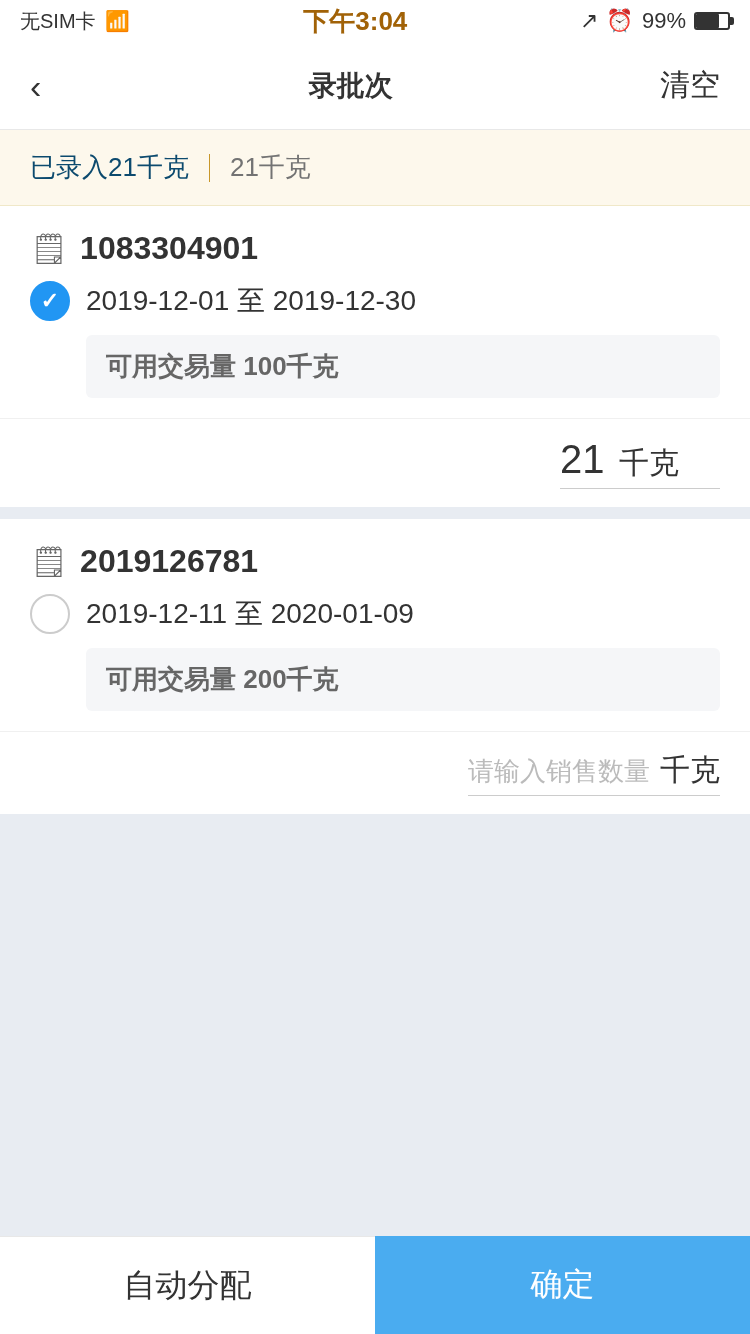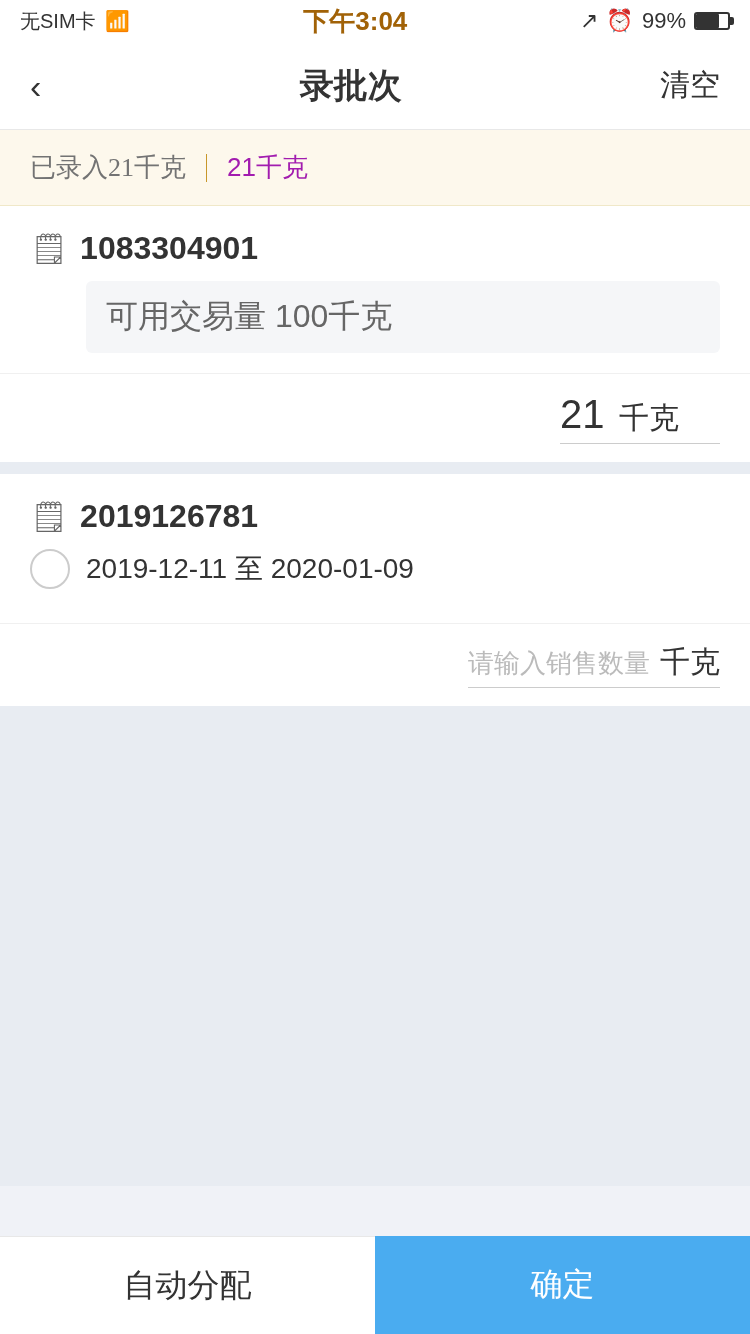--- a/index.html
+++ b/index.html
@@ -78,52 +78,51 @@
       padding: 0 30px;
       border-bottom: 1px solid #e8e8e8;
     }
     .nav-back {
       font-size: 34px;
       color: #333;
       cursor: pointer;
       line-height: 1;
     }
     .nav-title {
-      font-size: 34px;
+      font-size: 28px;
       font-weight: 600;
       color: #333;
     }
     .nav-clear {
       font-size: 30px;
       color: #333;
       cursor: pointer;
     }
 
     
     .info-banner {
       background: #fdf8ec;
       padding: 20px 30px;
       display: flex;
       align-items: center;
       gap: 20px;
       border-bottom: 1px solid #f0e8c8;
     }
     .info-banner-label {
       font-size: 26px;
-      color: #737373;
-      font-family: Liberation Serif, serif;
+      color: #0c4a6e;
     }
     .info-banner-divider {
       width: 1px;
       height: 28px;
       background: #c8972a;
     }
     .info-banner-value {
       font-size: 26px;
-      color: #a21caf;
+      color: #737373;
     }
 
     
     .batch-item {
       background: #fff;
       padding: 24px 30px 20px;
     }
     .batch-header {
       display: flex;
       align-items: center;
@@ -167,23 +166,24 @@
       font-weight: bold;
     }
     .batch-date {
       font-size: 28px;
       color: #333;
     }
     .batch-available {
       background: #f5f6f8;
       border-radius: 6px;
       padding: 14px 20px;
-      font-size: 32px;
+      font-size: 26px;
       color: #666;
       margin-left: 56px;
+      font-weight: bold;
     }
 
     
     .amount-row {
       display: flex;
       align-items: baseline;
       justify-content: flex-end;
       padding: 18px 30px;
       background: #fff;
       border-top: 1px solid #f0f0f0;
@@ -308,20 +308,24 @@
   <span class="info-banner-label">已录入21千克</span>
   <div class="info-banner-divider"></div>
   <span class="info-banner-value">21千克</span>
 </div>
 
 <div class="batch-item">
   <div class="batch-header">
     <span class="batch-doc-icon">🗒</span>
     <span class="batch-id">1083304901</span>
   </div>
+  <div class="batch-date-row">
+    <div class="radio-circle checked"></div>
+    <span class="batch-date">2019-12-01 至 2019-12-30</span>
+  </div>
   <div class="batch-available">可用交易量 100千克</div>
 </div>
 
 <div class="amount-row">
   <div class="amount-underline">
     <span class="amount-number">21</span>
     <span class="amount-unit">千克</span>
   </div>
 </div>
 
@@ -329,20 +333,21 @@
 
 <div class="batch-item">
   <div class="batch-header">
     <span class="batch-doc-icon">🗒</span>
     <span class="batch-id">2019126781</span>
   </div>
   <div class="batch-date-row">
     <div class="radio-circle"></div>
     <span class="batch-date">2019-12-11 至 2020-01-09</span>
   </div>
+  <div class="batch-available">可用交易量 200千克</div>
 </div>
 
 <div class="input-row">
   <div class="input-underline">
     <span class="input-placeholder">请输入销售数量</span>
     <span class="input-unit">千克</span>
   </div>
 </div>
 
 <div class="gray-area"></div>

